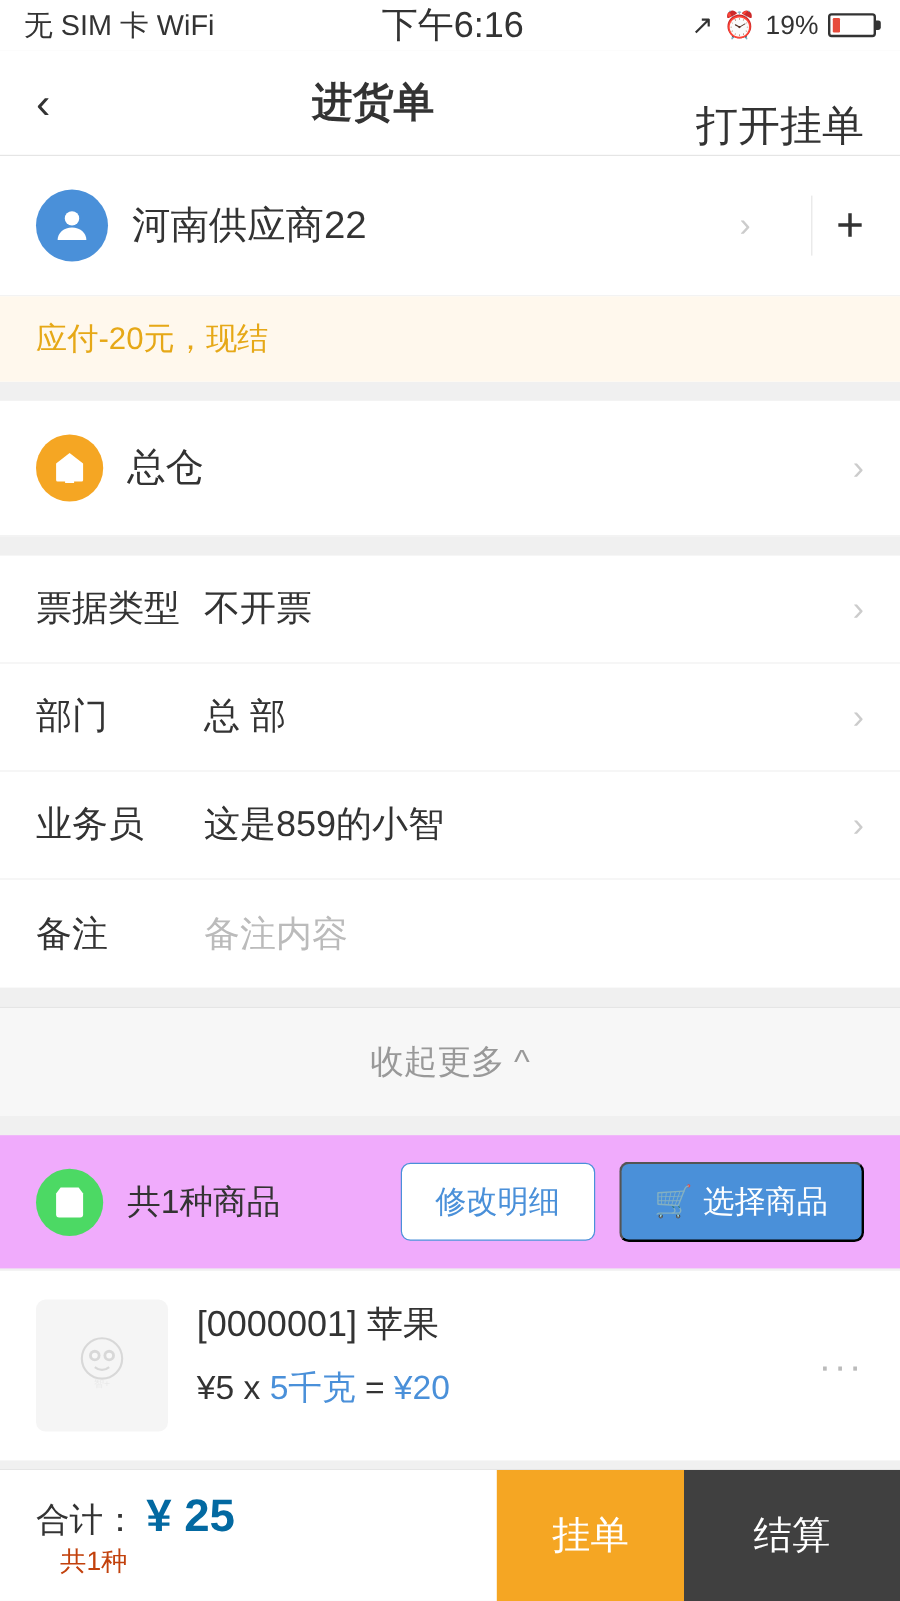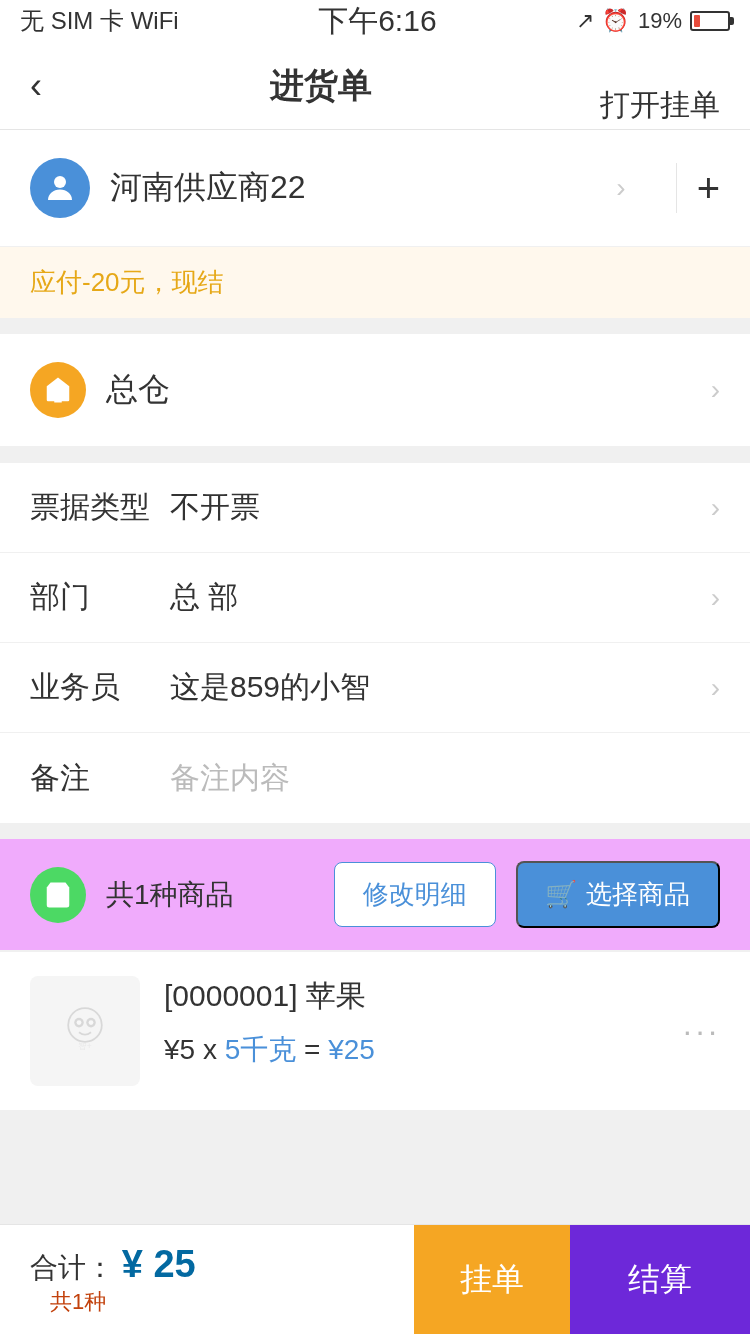--- a/index.html
+++ b/index.html
@@ -47,21 +47,21 @@
       height: 88px;
       background: #fff;
       display: flex;
       align-items: center;
       justify-content: space-between;
       padding: 0 30px;
       border-bottom: 1px solid #e5e5e5;
     }
     .nav-back { font-size: 36px; color: #333; }
     .nav-title { font-size: 34px; font-weight: 700; color: #333; }
-    .nav-action { font-size: 30px; color: #333; margin-top: 39px; }
+    .nav-action { font-size: 35px; color: #333; margin-top: 39px; }
 
     
     .content { background: #f0f0f0; }
 
     
     .card {
       background: #fff;
       margin-bottom: 16px;
     }
 
@@ -236,21 +236,21 @@
       background: #f5a623;
       color: #fff;
       font-size: 32px;
       border: none;
       display: flex; align-items: center; justify-content: center;
       cursor: pointer;
     }
     .btn-settle {
       width: 180px;
       height: 110px;
-      background: #6d28d9;
+      background: #404040;
       color: #fff;
       font-size: 32px;
       border: none;
       display: flex; align-items: center; justify-content: center;
       cursor: pointer;
       text-align: right;
     }
 
     
     .bottom-spacer { height: 110px; }
@@ -323,20 +323,21 @@
       <span class="form-key">业务员</span>
       <span class="form-val">这是859的小智</span>
       <span class="form-chevron">›</span>
     </div>
     <div class="form-row">
       <span class="form-key">备注</span>
       <span class="form-val placeholder">备注内容</span>
     </div>
   </div>
 
+  <div class="collapse-bar">收起更多 ^</div>
 
   <div class="product-header">
     <div class="product-icon">
       <svg viewBox="0 0 24 24" fill="white" width="30" height="30">
           <path d="M6 2L3 6v14a2 2 0 002 2h14a2 2 0 002-2V6l-3-4z"></path>
           <line x1="3" y1="6" x2="21" y2="6"></line>
           <path d="M16 10a4 4 0 01-8 0"></path>
         </svg>
     </div>
     <span class="product-count">共1种商品</span>
@@ -360,21 +361,21 @@
         <text x="50" y="80" text-anchor="middle" font-size="14" fill="#ccc">智+</text>
       </svg>
     </div>
     <div class="product-info">
       <div class="product-name">[0000001] 苹果</div>
       <div class="product-price">
         <span>¥5</span>
         <span> x </span>
         <span class="blue" style="color: rgb(74, 144, 217);">5千克</span>
         <span> = </span>
-        <span class="blue" style="color: rgb(74, 144, 217);">¥25</span>
+        <span class="blue" style="color: rgb(74, 144, 217);">¥20</span>
       </div>
     </div>
     <span class="product-more">···</span>
   </div>
 
   <div class="bottom-spacer"></div>
 </div>
 
 <div class="bottom-bar">
   <div class="total-section">

